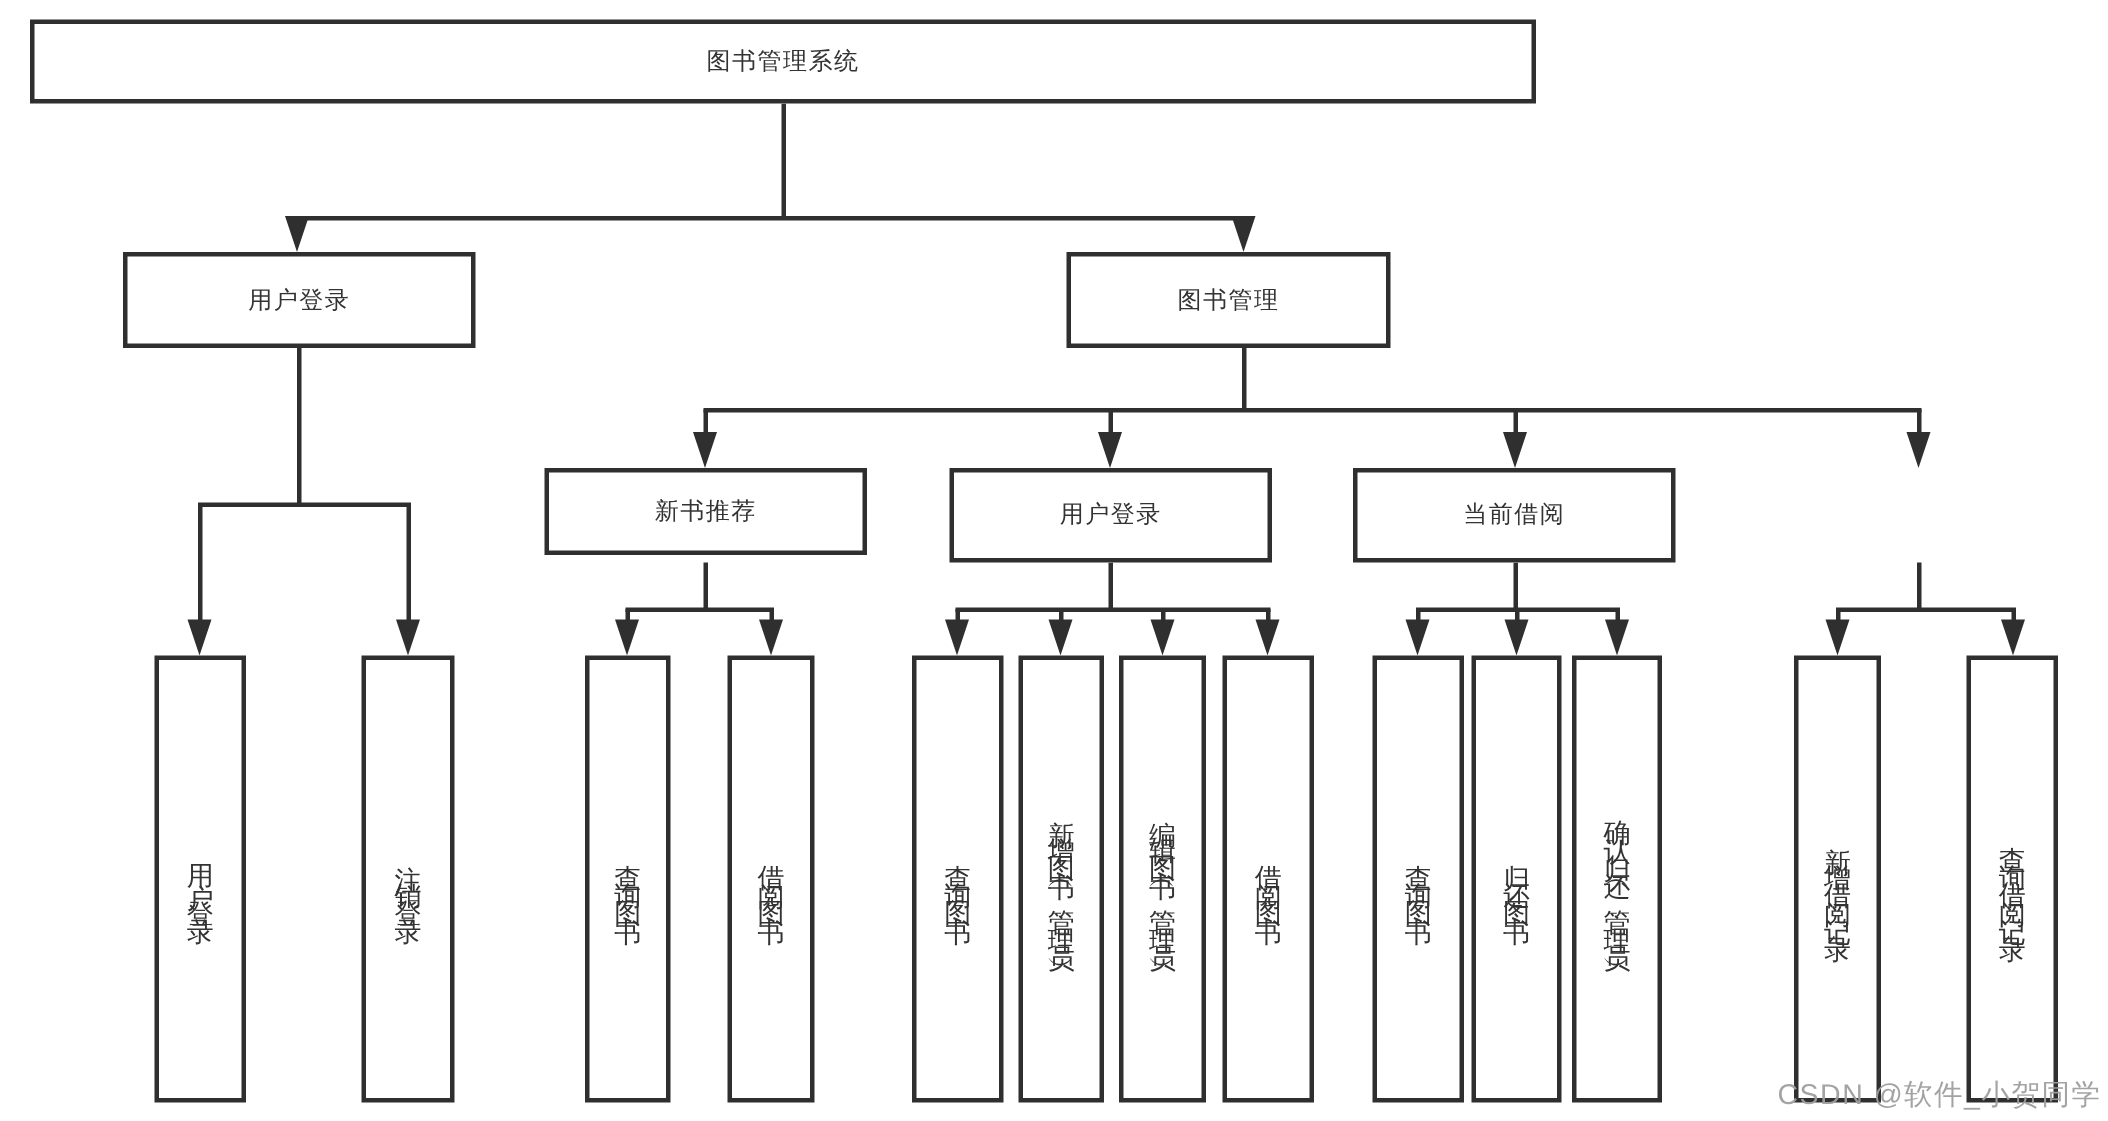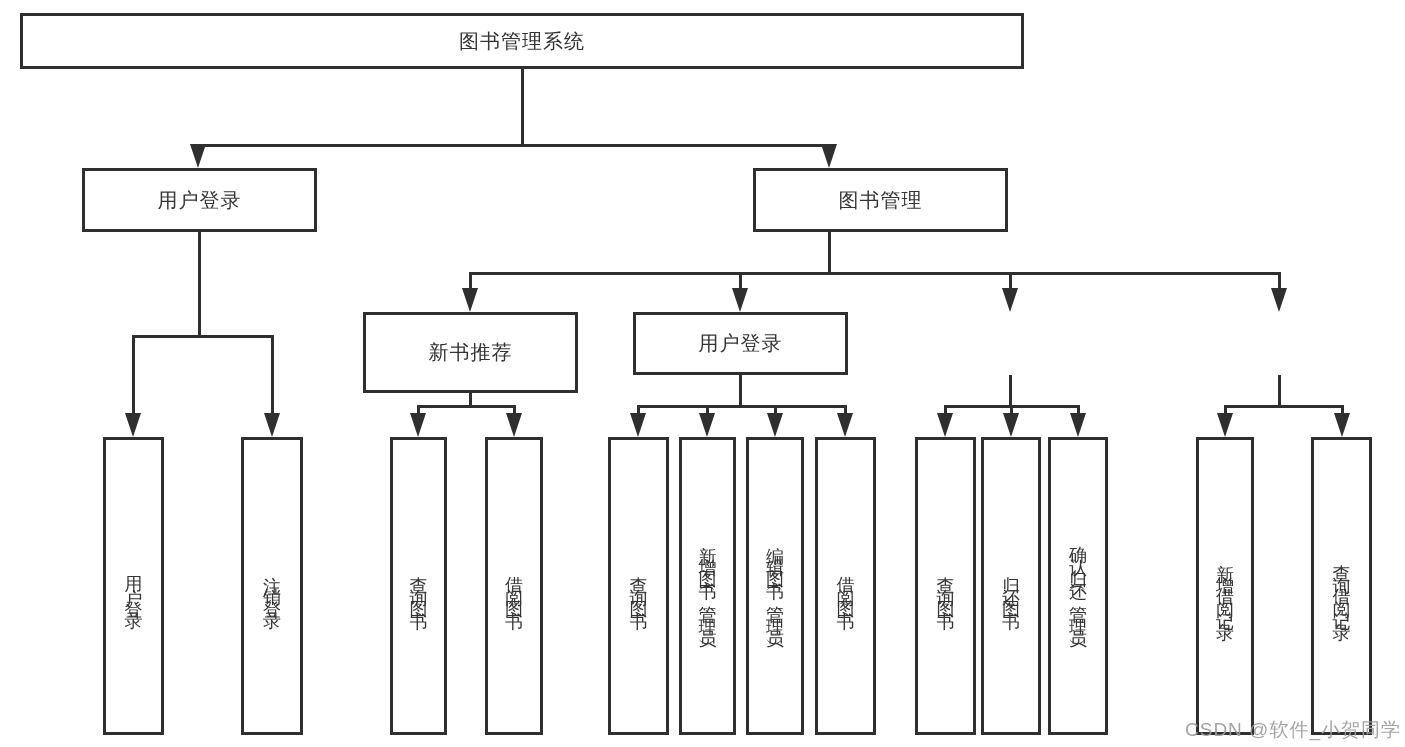--- a/index.html
+++ b/index.html
@@ -19,21 +19,21 @@
     box-sizing: border-box;
     background: #ffffff;
     border: 3px solid #2f2f2f;
     display: flex;
     align-items: center;
     justify-content: center;
     color: #333333;
     z-index: 2;
   }
   .node.h .label {
-    font-size: 20px;
+    font-size: 16px;
     letter-spacing: 1px;
     white-space: nowrap;
   }
   .node.v .label {
     writing-mode: vertical-lr;
     text-orientation: mixed;
     font-size: 18px;
     letter-spacing: 12px;
     line-height: 1;
     white-space: nowrap;
@@ -68,28 +68,31 @@
 <body>
 
 <div id="canvas">
   <div class="watermark">CSDN @软件_小贺同学</div>
 <div class="node h" style="left: 20px; top: 13px; width: 1004px; height: 56px;">
       <span class="label">图书管理系统</span>
     </div>
     <div class="node h" style="left: 82px; top: 168px; width: 235px; height: 64px;">
       <span class="label">用户登录</span>
     </div>
-    <div class="node h" style="left: 753px; top: 168px; width: 255px; height: 64px;">
+    <div class="node h" style="left: 711px; top: 168px; width: 216px; height: 64px;">
       <span class="label">图书管理</span>
     </div>
-    <div class="node h" style="left: 363px; top: 312px; width: 215px; height: 81px;">
+    <div class="node h" style="left: 363px; top: 312px; width: 215px; height: 58px;">
       <span class="label">新书推荐</span>
     </div>
     <div class="node h" style="left: 633px; top: 312px; width: 215px; height: 63px;">
       <span class="label">用户登录</span>
+    </div>
+    <div class="node h" style="left: 902px; top: 312px; width: 215px; height: 63px;">
+      <span class="label">当前借阅</span>
     </div>
     <div class="node v" style="left: 103px; top: 437px; width: 61px; height: 298px;">
       <span class="label">用户登录</span>
     </div>
     <div class="node v" style="left: 241px; top: 437px; width: 62px; height: 298px;">
       <span class="label">注销登录</span>
     </div>
     <div class="node v" style="left: 390px; top: 437px; width: 57px; height: 298px;">
       <span class="label">查询图书</span>
     </div>

